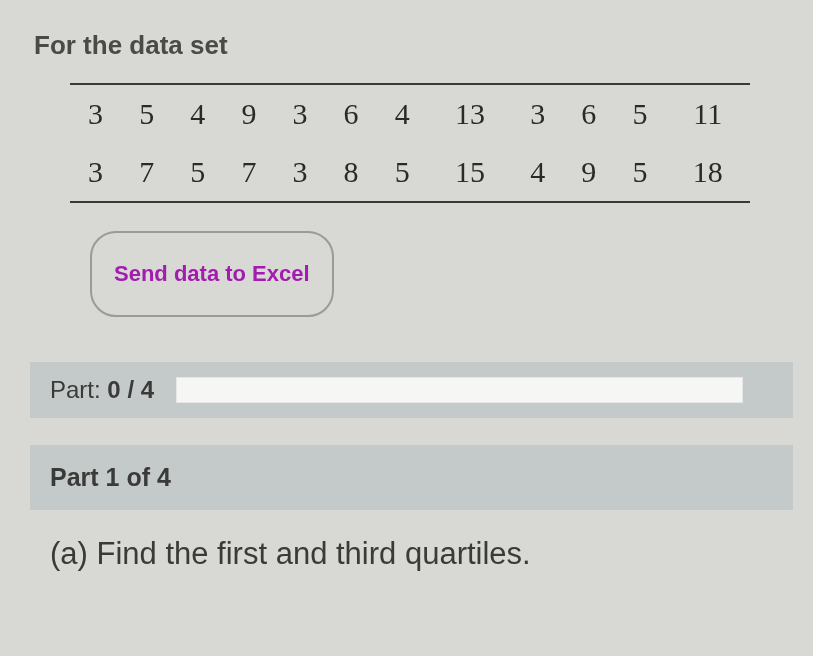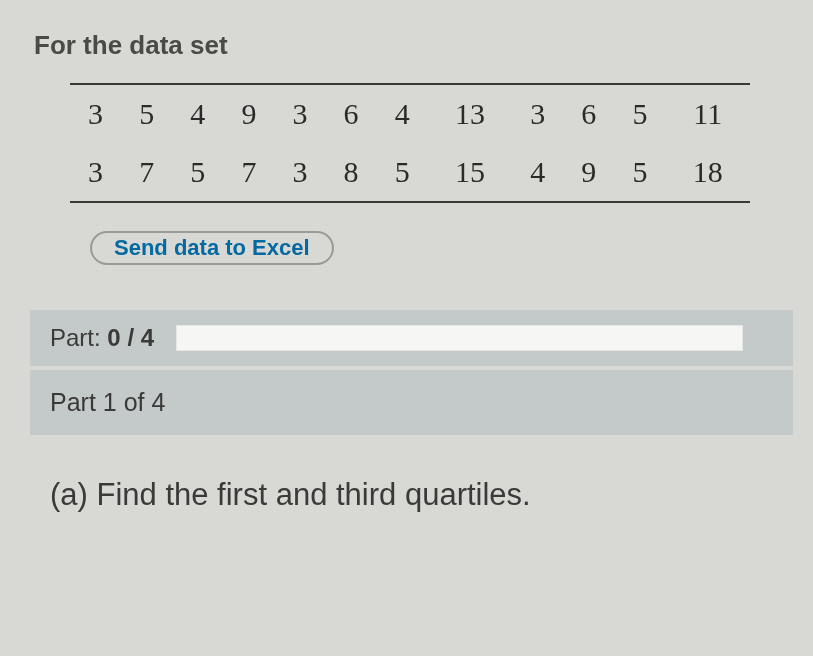--- a/index.html
+++ b/index.html
@@ -44,58 +44,58 @@
       font-size: 30px;
       color: #2a2a28;
       text-align: center;
       padding: 12px 4px;
       white-space: nowrap;
     }
     .pill-button {
       display: inline-block;
       margin-left: 60px;
       margin-bottom: 45px;
-      padding: 2px 22px;
+      padding: 28px 22px;
       border: 2px solid #9a9a96;
       border-radius: 26px;
       background: #d8d8d5;
       font-size: 22px;
       font-weight: 600;
-      color: #0369a1;
+      color: #a21caf;
       cursor: pointer;
     }
     .progress-bar-row {
       display: flex;
       align-items: center;
       background: #c4cac9;
       padding: 14px 20px;
-      margin-bottom: 4px;
+      margin-bottom: 27px;
     }
     .progress-label {
       font-size: 24px;
       color: #3a3a38;
     }
     .progress-label .num {
       font-weight: 700;
     }
     .progress-track {
       flex: 1;
       height: 26px;
       background: #f6f7f5;
       margin-left: 22px;
       margin-right: 30px;
       border: 1px solid #e6e7e5;
     }
     .part-header {
       background: #c4cac9;
       padding: 18px 20px;
       font-size: 25px;
-      font-weight: 400;
+      font-weight: 700;
       color: #3a3a38;
-      margin-bottom: 42px;
+      margin-bottom: 26px;
     }
     .question-text {
       font-size: 31px;
       color: #3a3a38;
       padding-left: 20px;
     }
   </style>
 </head>
 <body>
 

